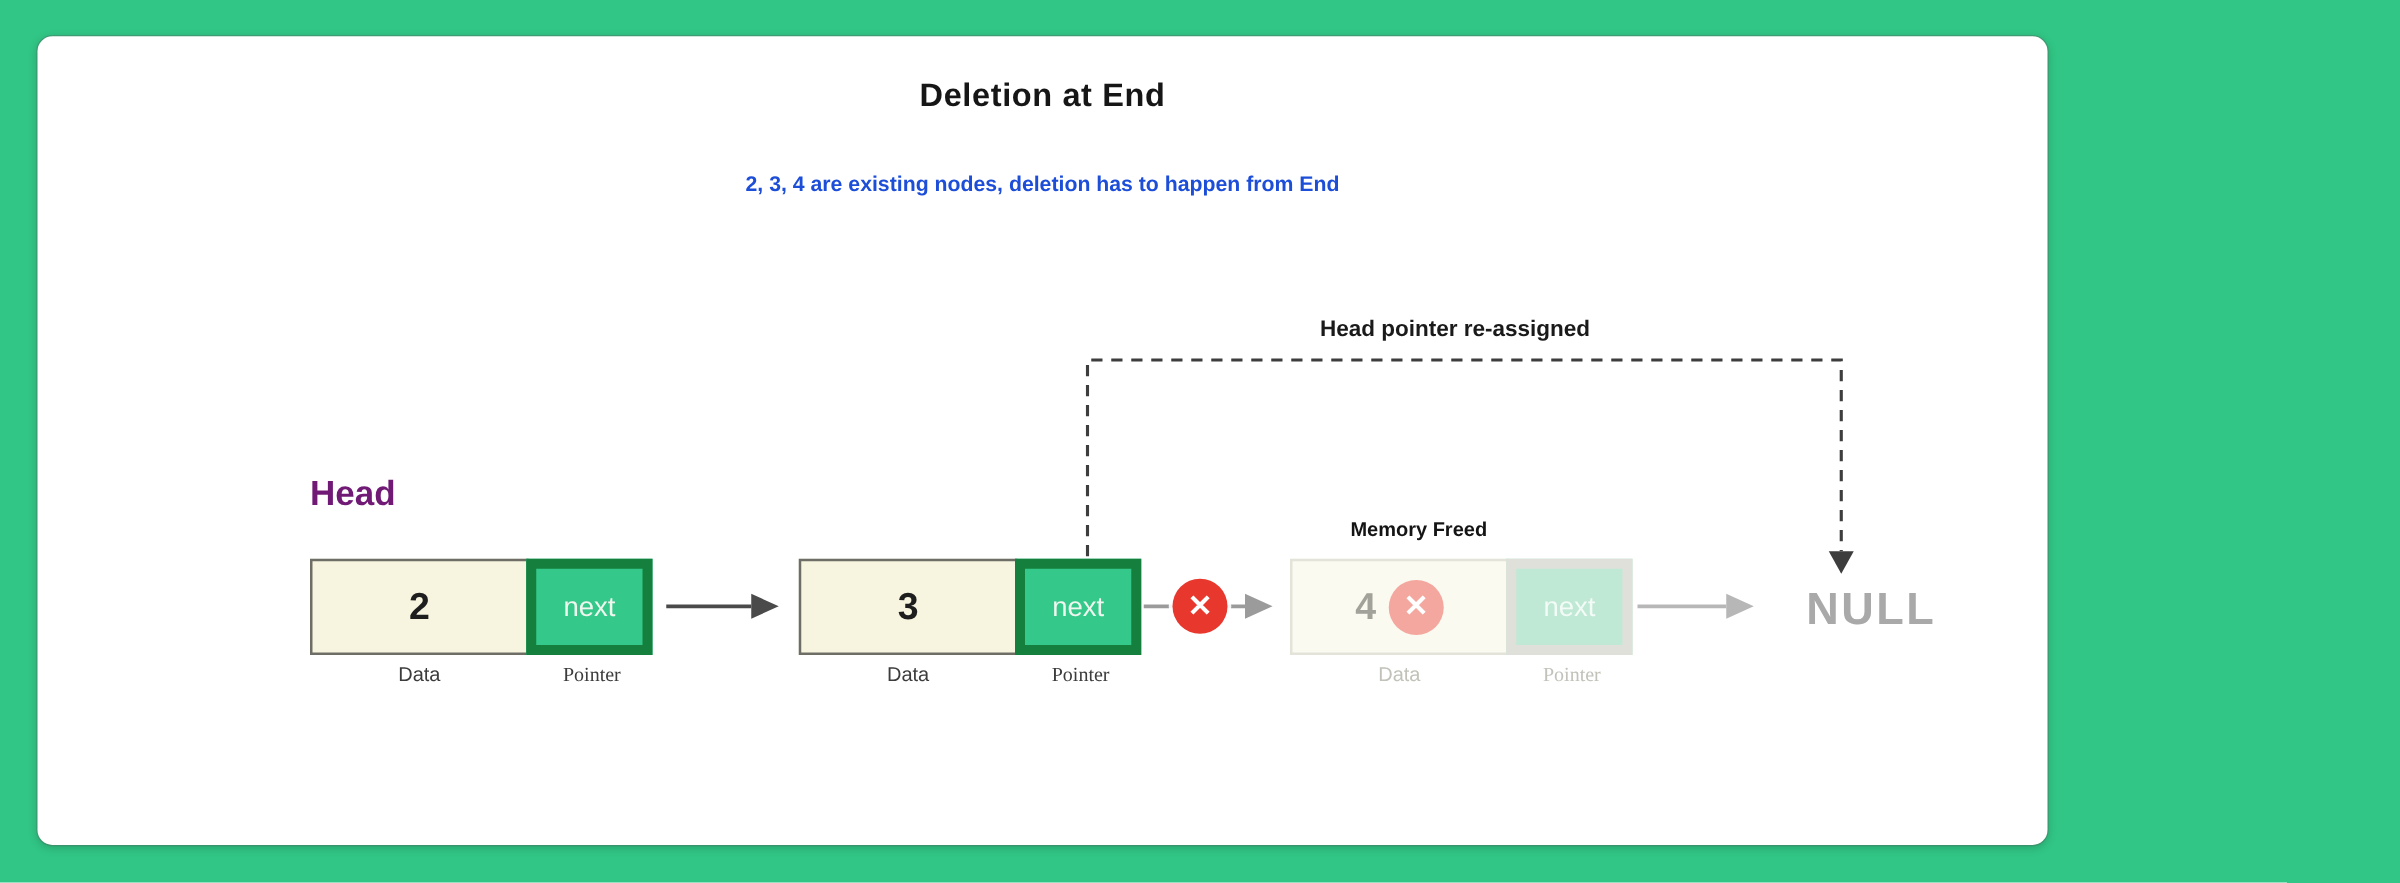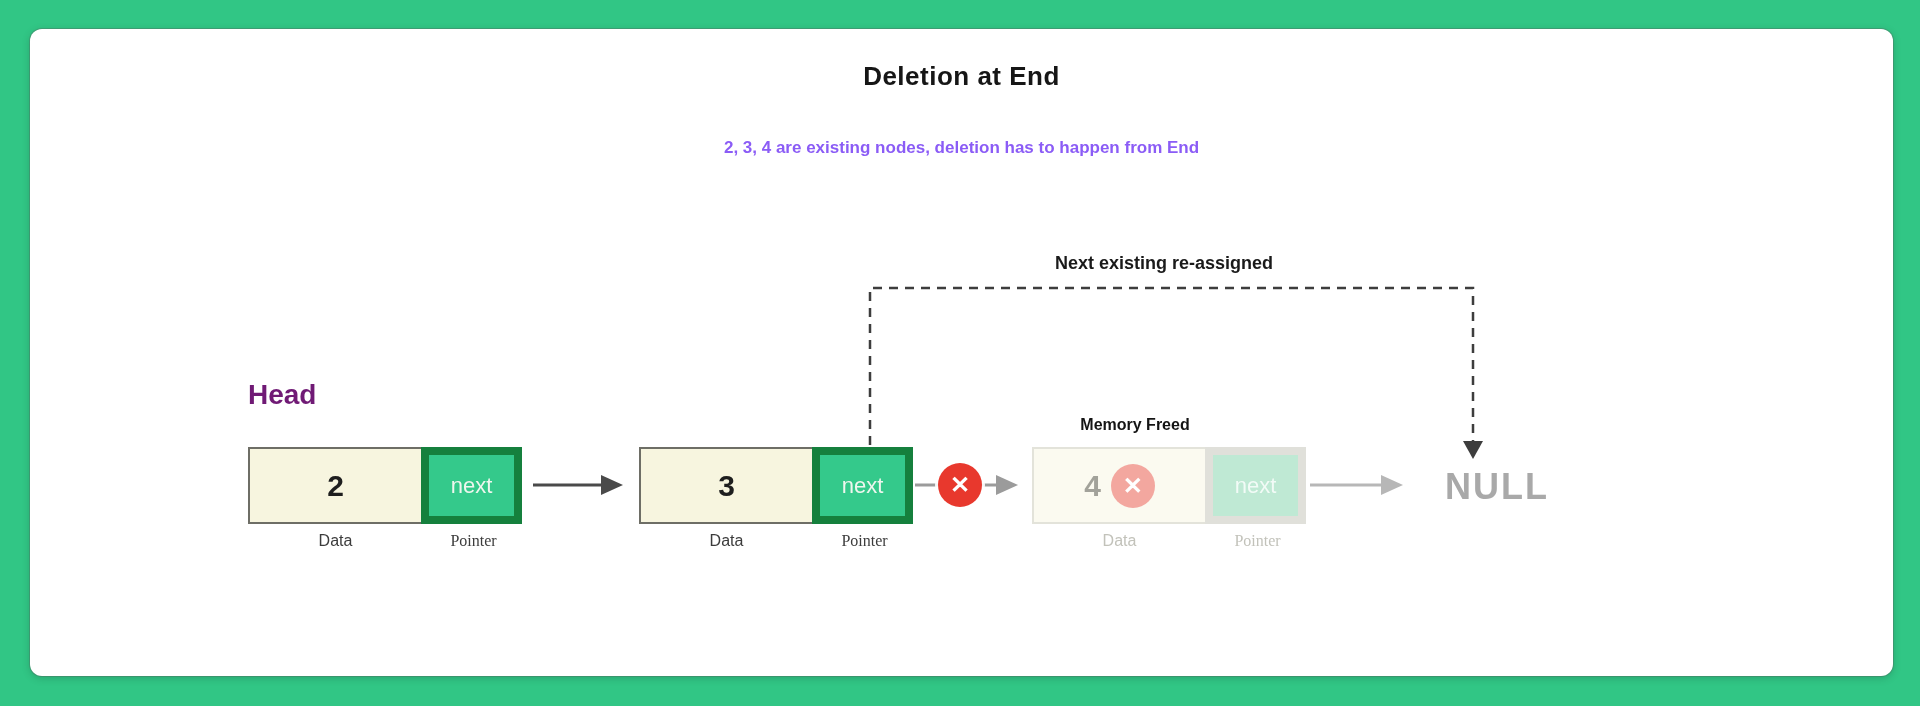--- a/index.html
+++ b/index.html
@@ -1,23 +1,23 @@
 <!DOCTYPE html>
 <html><head>
 <meta charset="utf-8">
 <style>
   html,body{margin:0;padding:0;}
   body{font-family:"Liberation Sans", sans-serif;}
   .stage{position:relative;width:1920px;height:706px;background:#31c685;overflow:hidden;}
-  .card{position:absolute;left:30px;top:29px;width:1863px;height:647px;background:#ffffff;
+  .card{position:absolute;left:30px;top:29px;width:1608px;height:647px;background:#ffffff;
         border-radius:12px;box-shadow:0 0 0 1px rgba(90,100,95,.35), 0 2px 8px rgba(0,0,0,.18);}
   .title{position:absolute;top:32px;left:0;width:100%;text-align:center;
          font-size:26px;font-weight:700;color:#161616;letter-spacing:.5px;}
   .subtitle{position:absolute;top:109px;left:0;width:100%;text-align:center;
-         font-size:17px;font-weight:700;color:#8b5cf6;}
+         font-size:17px;font-weight:700;color:#1d4ed8;}
   .head-label{position:absolute;left:218px;top:350px;font-size:28px;font-weight:600;color:#701a75;}
   .reassign-label{position:absolute;left:1134px;top:224px;transform:translateX(-50%);
          font-size:18px;font-weight:700;color:#1a1a1a;white-space:nowrap;}
   .memory-freed-label{position:absolute;left:1085px;top:387px;transform:translateX(-50%);
          font-size:16px;font-weight:700;color:#141414;white-space:nowrap;margin-left:20px;}
   .null-label{position:absolute;left:1415px;top:437px;font-size:36px;font-weight:700;
          color:#a9a9a9;letter-spacing:2px;}
   .wires{position:absolute;left:0;top:0;width:1863px;height:647px;}
 
   .node{position:absolute;top:418px;}
@@ -71,21 +71,21 @@
         <polygon points="1351,446 1373,456 1351,466" fill="#b7b7b7"></polygon>
       </g>
 
       <g>
         <path d="M840 416 L840 259 L1443 259 L1443 412" fill="none" stroke="#3d3d3d" stroke-width="2.5" stroke-dasharray="9 7"></path>
         <polygon points="1433,412 1453,412 1443,430" fill="#3d3d3d"></polygon>
       </g>
     </svg>
 
     <div class="head-label">Head</div>
-    <div class="reassign-label">Next existing re-assigned</div>
+    <div class="reassign-label">Head pointer re-assigned</div>
     <div class="memory-freed-label">Memory Freed</div>
     <div class="null-label">NULL</div>
 
     <div class="node n1">
       <div class="cells">
         <div class="cell data">
           <span>2</span>
         </div>
         <div class="cell ptr">
           <span>next</span>

